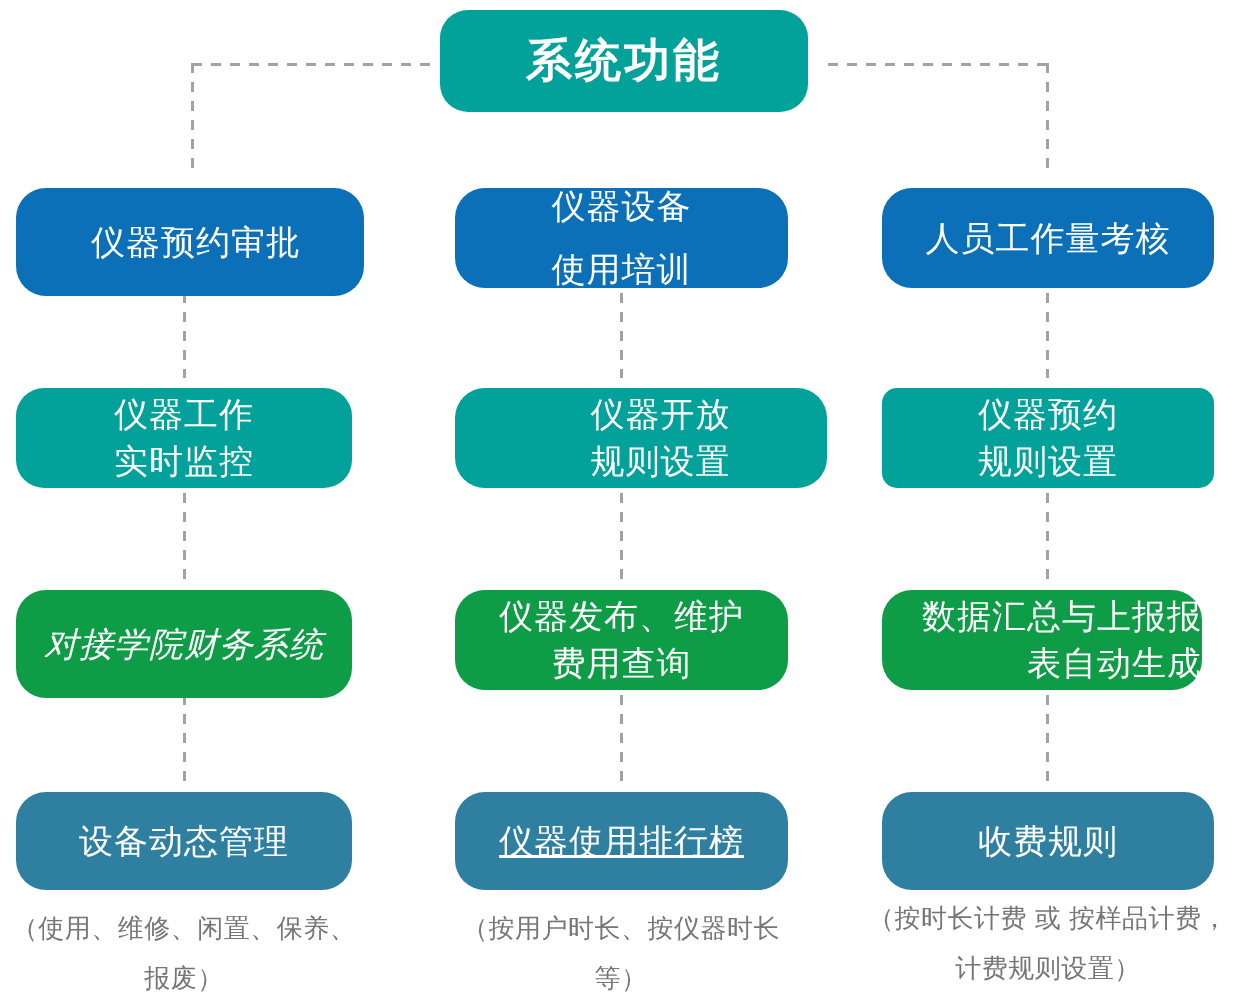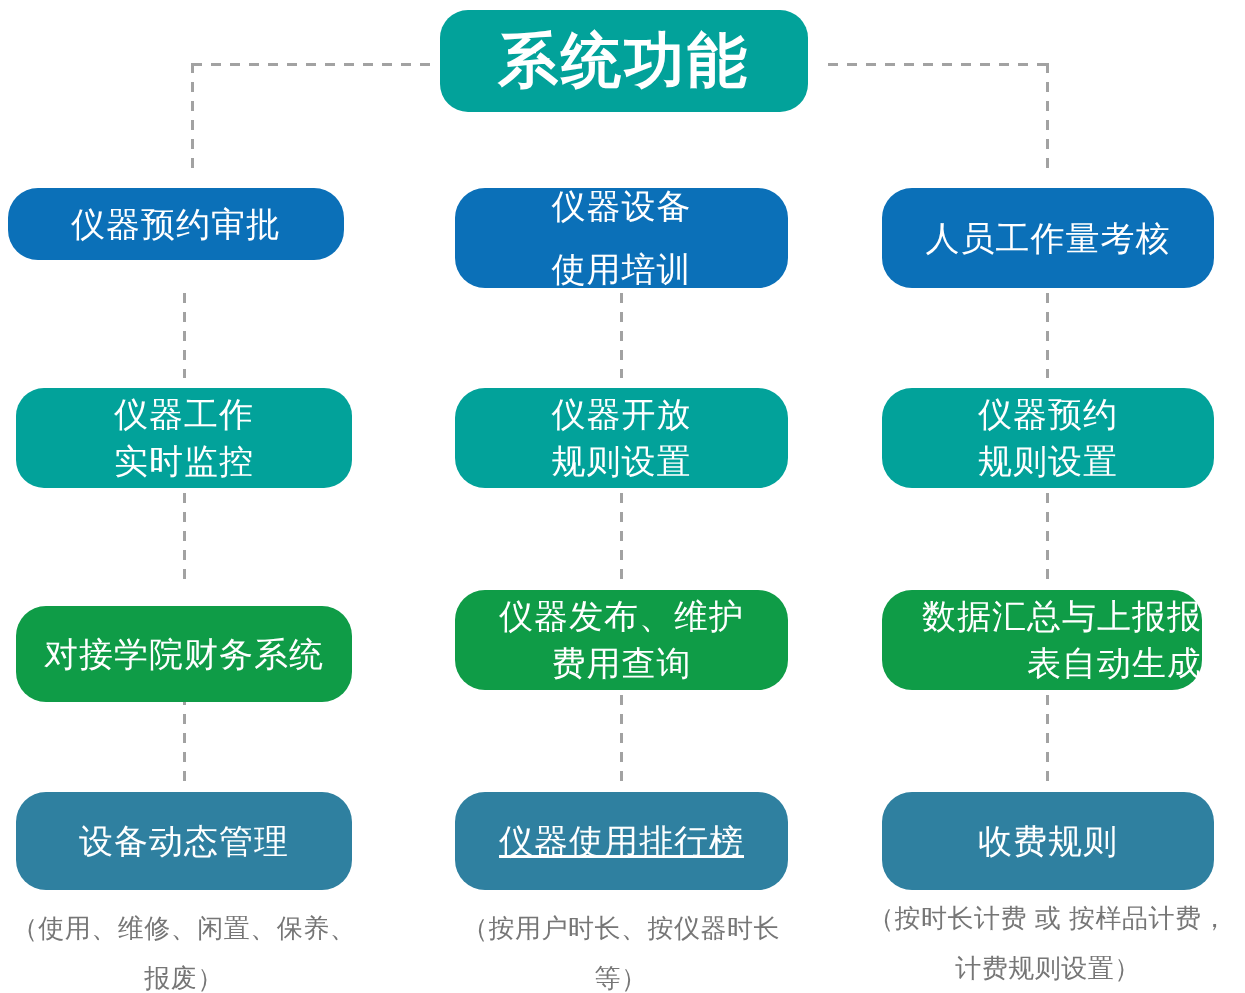--- a/index.html
+++ b/index.html
@@ -9,21 +9,21 @@
     background:#ffffff;
     overflow:hidden;
     font-family:"Liberation Sans","DejaVu Sans",sans-serif;
   }
   .title-box{
     position:absolute;left:440px;top:10px;width:368px;height:102px;
     border-radius:28px;
     background:var(--title-teal,#02a29a);
     color:var(--text-white,#fff);
     display:flex;align-items:center;justify-content:center;
-    font-size:60px;font-weight:800;letter-spacing:3px;
+    font-size:46px;font-weight:800;letter-spacing:3px;
   }
   .box{
     position:absolute;
     border-radius:30px;
     color:var(--text-white,#fff);
     display:flex;flex-direction:column;align-items:center;justify-content:center;
     text-align:center;
     font-size:34px;font-weight:400;line-height:47px;letter-spacing:1px;
   }
   .box .ln{display:block;}
@@ -64,60 +64,60 @@
   <div class="vline" style="left:620px;top:695px;height:86px;"></div>
 
   <div class="vline" style="left:1046px;top:293px;height:85px;"></div>
   <div class="vline" style="left:1046px;top:493px;height:87px;"></div>
   <div class="vline" style="left:1046px;top:695px;height:86px;"></div>
 
   <div class="title-box">
     <span>系统功能</span>
   </div>
 
-  <div class="box c-blue" style="left:8px;top:188px;width:336px;height:72px;">
+  <div class="box c-blue" style="left:16px;top:188px;width:336px;height:108px;padding-left:12px;">
     <span class="ln">仪器预约审批</span>
   </div>
   <div class="box c-teal" style="left:16px;top:388px;width:336px;height:100px;border-radius:28px;">
     <span class="ln">仪器工作</span>
     <span class="ln">实时监控</span>
   </div>
-  <div class="box c-green" style="left:16px;top:606px;width:336px;height:96px;">
+  <div class="box c-green" style="left:16px;top:590px;width:336px;height:108px;font-style:italic;">
     <span class="ln">对接学院财务系统</span>
   </div>
   <div class="box c-steel" style="left:16px;top:792px;width:336px;height:98px;">
     <span class="ln">设备动态管理</span>
   </div>
   <div class="caption" style="left:0px;top:903px;width:368px;">
     <span class="ln">（使用、维修、闲置、保养、报废）</span>
   </div>
 
   <div class="box c-blue" style="left:455px;top:188px;width:333px;height:100px;gap:16px;">
     <span class="ln">仪器设备</span>
     <span class="ln">使用培训</span>
   </div>
-  <div class="box c-teal" style="left:455px;top:388px;width:333px;height:100px;">
+  <div class="box c-teal" style="left:455px;top:388px;width:333px;height:100px;padding-left:39px;">
     <span class="ln">仪器开放</span>
     <span class="ln">规则设置</span>
   </div>
   <div class="box c-green" style="left:455px;top:590px;width:333px;height:100px;">
     <span class="ln">仪器发布、维护</span>
     <span class="ln">费用查询</span>
   </div>
   <div class="box c-steel" style="left:455px;top:792px;width:333px;height:98px;text-decoration:underline;">
     <span class="ln">仪器使用排行榜</span>
   </div>
   <div class="caption" style="left:451px;top:903px;width:340px;">
     <span class="ln">（按用户时长、按仪器时长等）</span>
   </div>
 
   <div class="box c-blue" style="left:882px;top:188px;width:332px;height:100px;">
     <span class="ln">人员工作量考核</span>
   </div>
-  <div class="box c-teal" style="left:882px;top:388px;width:332px;height:100px;">
+  <div class="box c-teal" style="left:882px;top:388px;width:332px;height:100px;border-radius:15px;">
     <span class="ln">仪器预约</span>
     <span class="ln">规则设置</span>
   </div>
   <div class="box c-green" style="left:882px;top:590px;width:320px;height:100px;align-items:flex-end;">
     <span class="ln">数据汇总与上报报</span>
     <span class="ln">表自动生成</span>
   </div>
   <div class="box c-steel" style="left:882px;top:792px;width:332px;height:98px;">
     <span class="ln">收费规则</span>
   </div>

